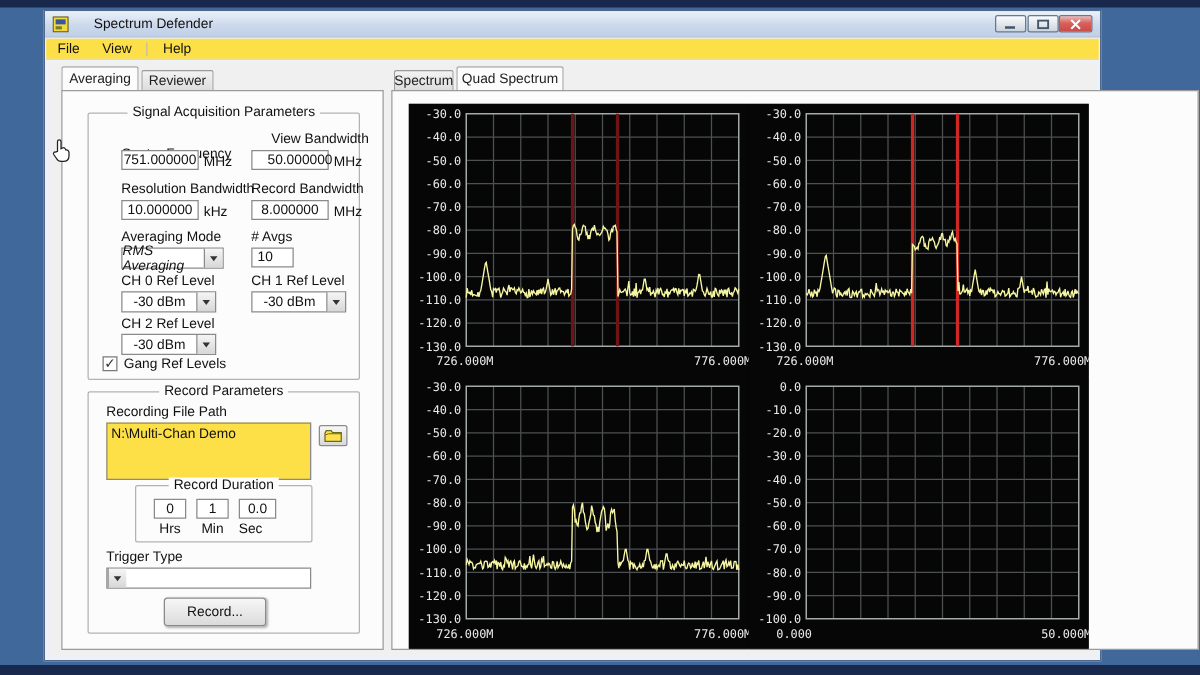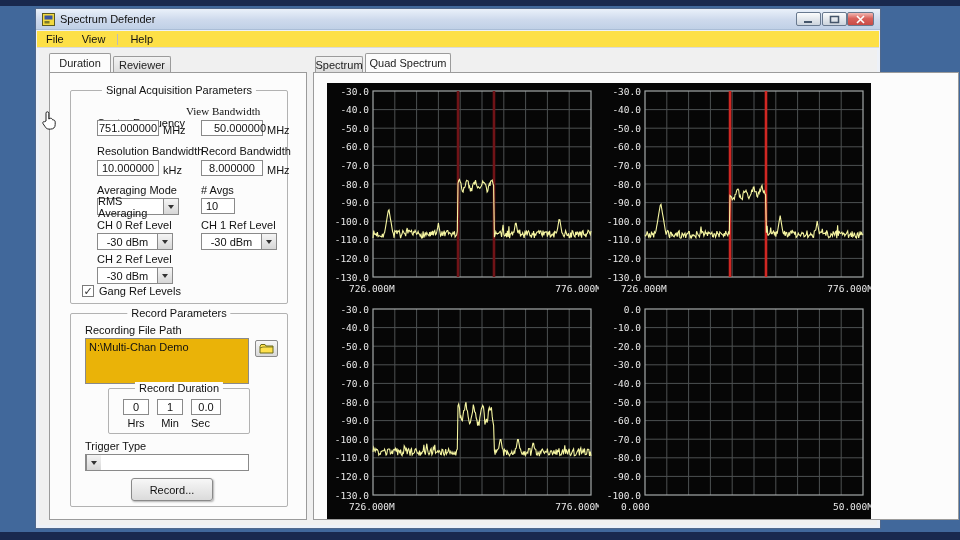--- a/index.html
+++ b/index.html
@@ -11,21 +11,21 @@
   .strip { position:absolute; left:0; width:100%; background:#19294e; }
   .strip.top { top:0; height:6px; }
   .strip.bottom { bottom:0; height:8px; }
 
   
   .window { position:absolute; left:35px; top:8px; width:846px; height:521px;
     background:#edf1f8; border:1px solid #50688c; }
   .titlebar { position:absolute; left:0; top:0; right:0; height:21px;
     background:linear-gradient(#eaf1fa,#cdd9ec 55%,#c0d0e6);
     border-bottom:1px solid #aabdd6; display:flex; align-items:center; padding-left:6px; }
-  .title-text { font-size:11px; color:#111; margin-left:5px; }
+  .title-text { font-size:11px; color:#111; margin-left:20px; }
   .win-btn { position:absolute; top:3px; height:14px; border:1px solid #68798f; border-radius:2px;
     display:flex; align-items:center; justify-content:center; }
   .btn-min { right:59px; width:25px; background:linear-gradient(#fbfcfd,#ccd4dd); }
   .btn-max { right:33px; width:25px; background:linear-gradient(#fbfcfd,#ccd4dd); }
   .btn-close { right:6px; width:27px; background:linear-gradient(#f2b9b4,#d9625c 45%,#c84b46); }
   .menubar { position:absolute; top:22px; left:1px; right:1px; height:17px; background:#fde047;
     border-bottom:1px solid #dadada; display:flex; align-items:center; font-size:11px; color:#111; }
   .menu-item { padding:1px 9px; }
   .menu-sep { width:1px; height:11px; background:#bbb; margin:0 3px; }
   .content { position:absolute; top:40px; left:3px; right:3px; bottom:3px; background:#f0f0f0; }
@@ -39,21 +39,21 @@
   .left-panel  { left:10px; top:23px; width:258px; height:448px; }
   .right-panel { left:274px; top:23px; width:646px; height:448px; }
 
   
   .groupbox { position:absolute; border:1px solid #b2b2b2; border-radius:2px; }
   .group-title { position:absolute; top:-7px; left:50%; transform:translateX(-50%);
     background:#fcfcfc; padding:0 4px; font-size:11px; color:#111; white-space:nowrap; }
   .lbl { position:absolute; font-size:11px; color:#111; white-space:nowrap; }
   .fld { position:absolute; background:#fff; border:1px solid #8a8a8a; font-size:11px; color:#111;
     display:flex; align-items:center; justify-content:center; }
-  .txtbox { position:absolute; background:#eab308; border:1px solid #8a8a8a; font-size:11px; color:#111;
+  .txtbox { position:absolute; background:#fde047; border:1px solid #8a8a8a; font-size:11px; color:#111;
     padding:2px 3px; }
   .dd { position:absolute; background:#fff; border:1px solid #8a8a8a; display:flex; font-size:11px; }
   .dd .val { flex:1; display:flex; align-items:center; justify-content:center; color:#111; }
   .dd .btn { width:15px; background:linear-gradient(#f5f5f5,#d7d7d7); border-left:1px solid #8a8a8a;
     display:flex; align-items:center; justify-content:center; }
   .arr { width:0; height:0; border-left:3.5px solid transparent; border-right:3.5px solid transparent;
     border-top:4px solid #333; }
   .cbrow { position:absolute; display:flex; align-items:center; gap:5px; }
   .cb { width:12px; height:12px; background:#fff; border:1px solid #7a7a7a; font-size:11px;
     line-height:10px; text-align:center; color:#333; }
@@ -104,46 +104,46 @@
 
   <div class="menubar">
     <span class="menu-item">File</span>
     <span class="menu-item">View</span>
     <span class="menu-sep"></span>
     <span class="menu-item">Help</span>
   </div>
 
   <div class="content">
 
-    <div class="tab active" style="left:10px; width:62px;">Duration</div>
+    <div class="tab active" style="left:10px; width:62px;">Averaging</div>
     <div class="tab inactive" style="left:74px; width:58px;">Reviewer</div>
 
     <div class="tabpanel left-panel">
 
       <div class="groupbox" style="left:20px; top:17px; width:218px; height:214px;">
         <div class="group-title">Signal Acquisition Parameters</div>
 
         <div class="lbl" style="left:26px; top:14px;margin-top:12px;">Center Frequency</div>
         <div class="fld" style="left:26px; top:29px; width:62px; height:16px;">751.000000</div>
         <div class="lbl" style="left:92px; top:33px;">MHz</div>
 
-        <div class="lbl" style="left:115px; top:14px;font-family:Liberation Serif, serif;">View Bandwidth</div>
+        <div class="lbl" style="left:146px; top:14px;">View Bandwidth</div>
         <div class="fld" style="left:130px; top:29px; width:62px; height:16px;padding-left:16px;">50.000000</div>
         <div class="lbl" style="left:196px; top:33px;">MHz</div>
 
         <div class="lbl" style="left:26px; top:54px;">Resolution Bandwidth</div>
         <div class="fld" style="left:26px; top:69px; width:62px; height:16px;">10.000000</div>
         <div class="lbl" style="left:92px; top:73px;">kHz</div>
 
         <div class="lbl" style="left:130px; top:54px;">Record Bandwidth</div>
         <div class="fld" style="left:130px; top:69px; width:62px; height:16px;">8.000000</div>
         <div class="lbl" style="left:196px; top:73px;">MHz</div>
 
         <div class="lbl" style="left:26px; top:93px;">Averaging Mode</div>
-        <div class="dd" style="left:26px; top:107px; width:82px; height:17px;">
+        <div class="dd" style="left:26px; top:107px; width:82px; height:17px;font-style:italic;">
           <span class="val">RMS Averaging</span>
           <span class="btn">
               <span class="arr"></span>
             </span>
         </div>
         <div class="lbl" style="left:130px; top:93px;"># Avgs</div>
         <div class="fld" style="left:130px; top:107px; width:34px; height:16px; justify-content:flex-start; padding-left:4px;">10</div>
 
         <div class="lbl" style="left:26px; top:128px;">CH 0 Ref Level</div>
         <div class="dd" style="left:26px; top:142px; width:76px; height:17px;">

